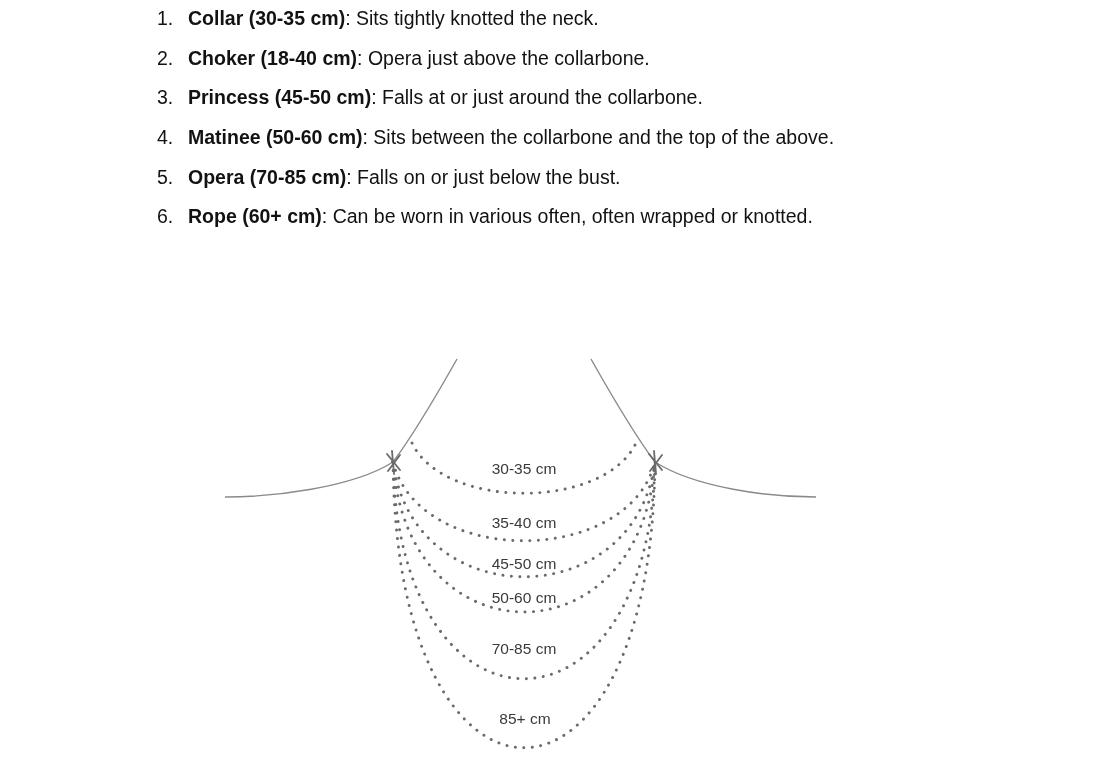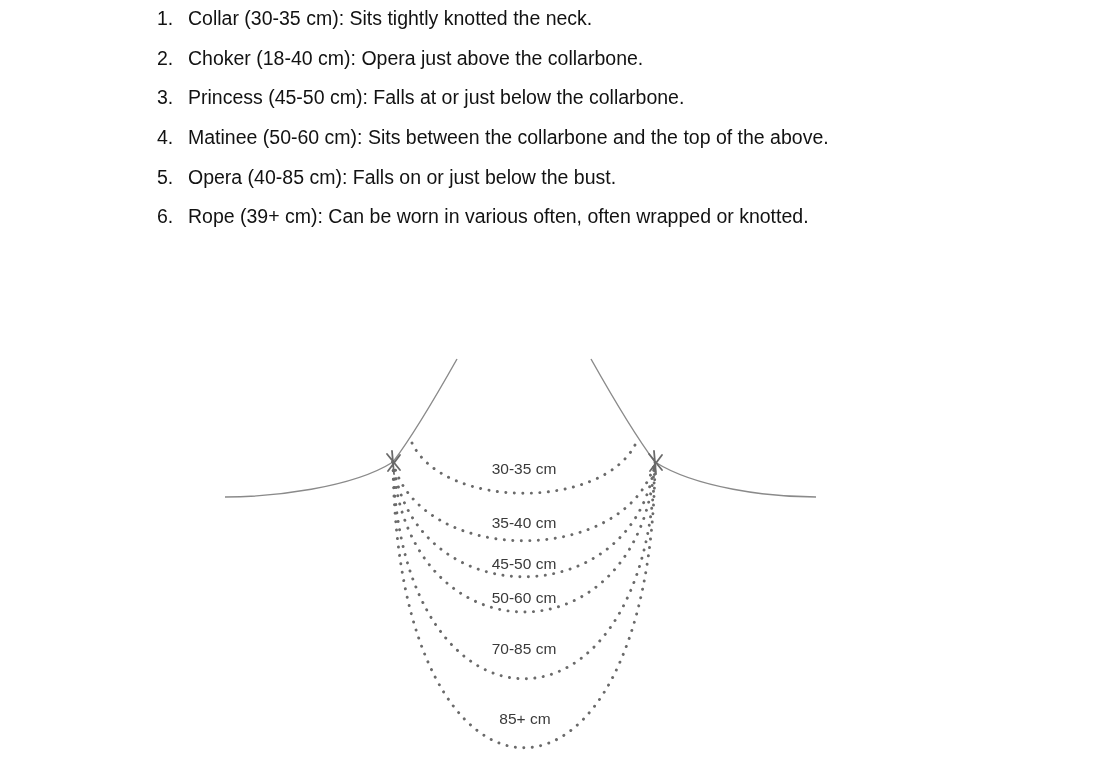--- a/index.html
+++ b/index.html
@@ -25,21 +25,21 @@
     font-size: 19.5px;
     line-height: 19.5px;
     color: #121212;
     white-space: nowrap;
   }
   .num {
     width: 31px;
     flex: 0 0 31px;
   }
   .term {
-    font-weight: 400;
+    font-weight: 700;
   }
   .diagram-svg {
     position: absolute;
     left: 0;
     top: 0;
   }
   .outline-path {
     fill: none;
     stroke-width: 1.4;
   }
@@ -66,33 +66,33 @@
   <div class="li">
     <span class="num">1.</span>
     <span class="txt"><b class="term">Collar (30-35 cm)</b><span class="desc">: Sits tightly knotted the neck.</span></span>
   </div>
   <div class="li">
     <span class="num">2.</span>
     <span class="txt"><b class="term">Choker (18-40 cm)</b><span class="desc">: Opera just above the collarbone.</span></span>
   </div>
   <div class="li">
     <span class="num">3.</span>
-    <span class="txt"><b class="term">Princess (45-50 cm)</b><span class="desc">: Falls at or just below the collarbone.</span></span>
+    <span class="txt"><b class="term">Princess (45-50 cm)</b><span class="desc">: Falls at or just around the collarbone.</span></span>
   </div>
   <div class="li">
     <span class="num">4.</span>
     <span class="txt"><b class="term">Matinee (50-60 cm)</b><span class="desc">: Sits between the collarbone and the top of the above.</span></span>
   </div>
   <div class="li">
     <span class="num">5.</span>
-    <span class="txt"><b class="term">Opera (40-85 cm)</b><span class="desc">: Falls on or just below the bust.</span></span>
+    <span class="txt"><b class="term">Opera (70-85 cm)</b><span class="desc">: Falls on or just below the bust.</span></span>
   </div>
   <div class="li">
     <span class="num">6.</span>
-    <span class="txt"><b class="term">Rope (39+ cm)</b><span class="desc">: Can be worn in various often, often wrapped or knotted.</span></span>
+    <span class="txt"><b class="term">Rope (60+ cm)</b><span class="desc">: Can be worn in various often, often wrapped or knotted.</span></span>
   </div>
 </div>
 
 <svg class="diagram-svg" width="1101" height="768" viewBox="0 0 1101 768">
 
   <path class="outline-path" d="M 225 497 C 272 497 352 488 393 462 Q 417 430 457 359" stroke="#8a8a8a"></path>
   <path class="outline-path" d="M 816 497 C 769 497 696 488 655 462 Q 631 430 591 359" stroke="#8a8a8a"></path>
 
   <path class="mark-path" d="M 387 454 L 400 470 M 400 455 L 388 471 M 392 451 L 394 474" stroke="#6a6a6a"></path>
   <path class="mark-path" d="M 649 454 L 662 470 M 662 455 L 650 471 M 654 451 L 656 474" stroke="#6a6a6a"></path>

